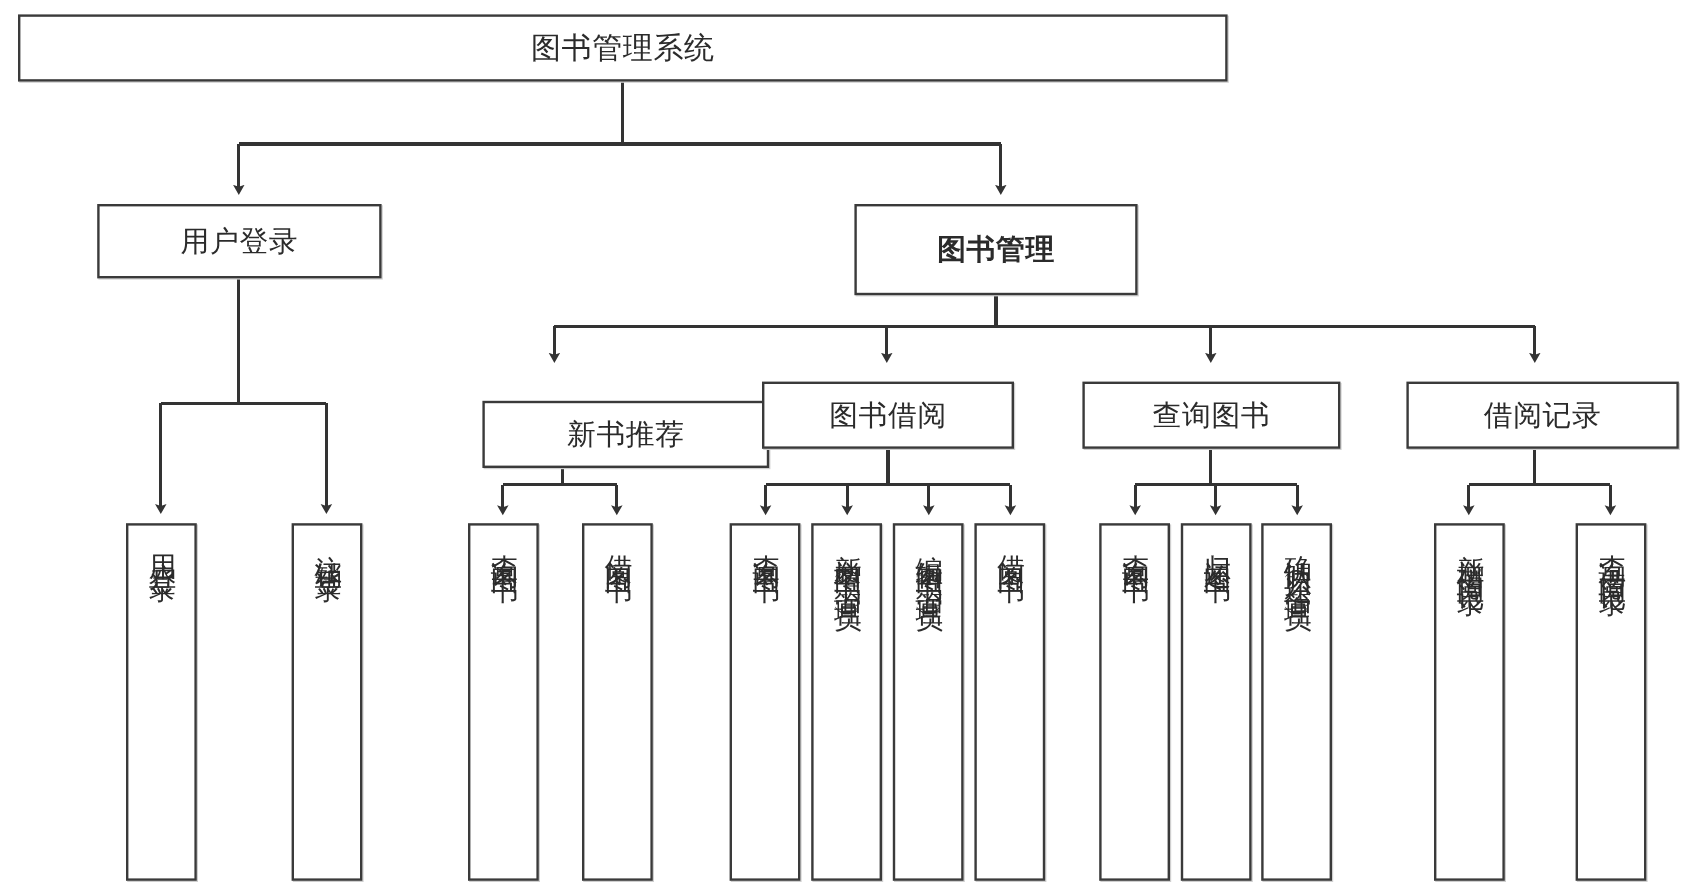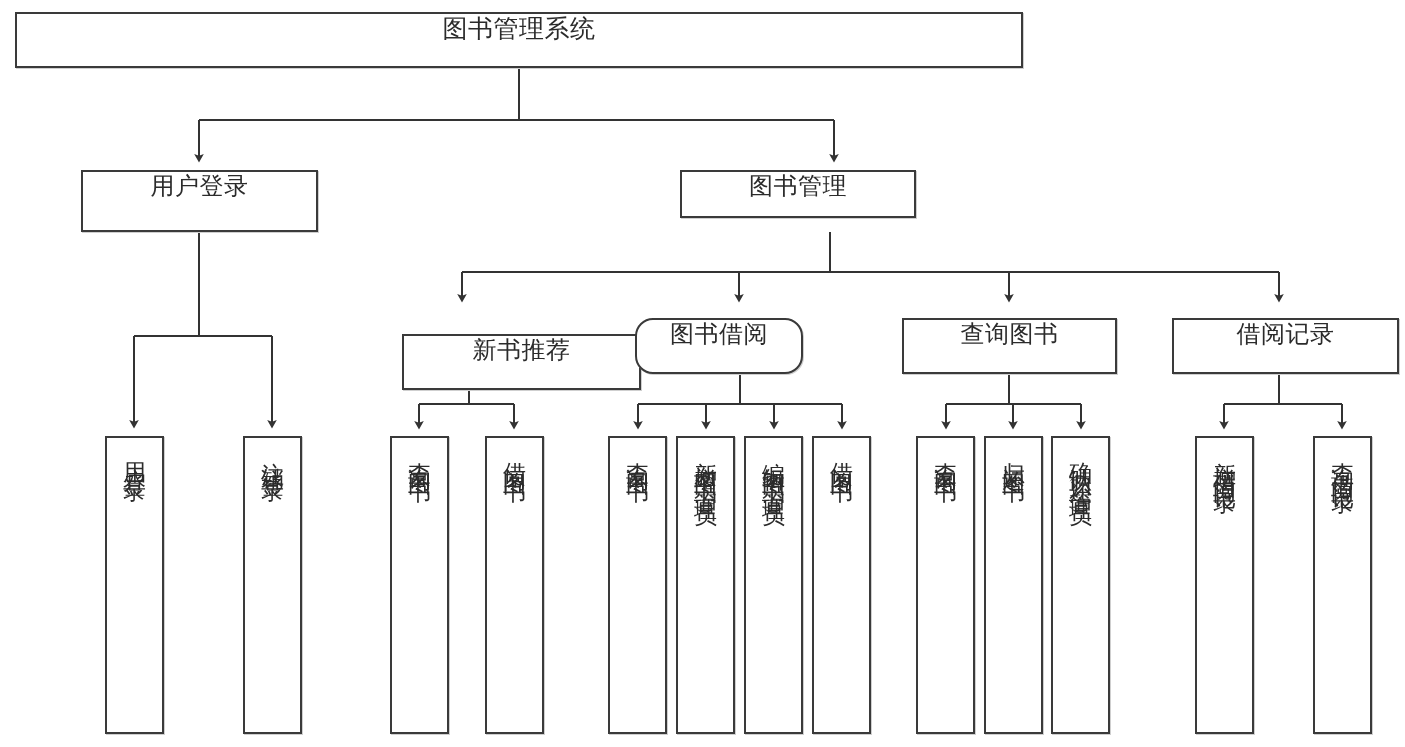--- a/index.html
+++ b/index.html
@@ -25,21 +25,21 @@
     width: 1405px;
     height: 747px;
     pointer-events: none;
   }
   .node {
     position: absolute;
     box-sizing: border-box;
     background: #ffffff;
     border: 2px solid #3a3a3a;
     display: flex;
-    align-items: flex-start;
+    align-items: center;
     justify-content: center;
     color: #2b2b2b;
     box-shadow: 1px 1px 0 #cfcfcf;
   }
   .node .label {
     display: block;
     text-align: center;
     line-height: 1.18;
     color: #2b2b2b;
   }
@@ -130,28 +130,28 @@
     </g>
   </svg>
 
   <div class="node horiz root" style="left:15px; top:12px; width:1008px; height:56px;">
     <span class="label">图书管理系统</span>
   </div>
 
   <div class="node horiz" style="left:81px; top:170px; width:237px; height:62px;">
     <span class="label">用户登录</span>
   </div>
-  <div class="node horiz" style="left:680px; top:170px; width:236px; height:48px;">
+  <div class="node horiz" style="left:712px; top:170px; width:236px; height:76px;font-weight:bold;">
     <span class="label">图书管理</span>
   </div>
 
   <div class="node horiz" style="left:362px; top:334px; width:239px; height:56px;margin-left:40px;">
     <span class="label">新书推荐</span>
   </div>
-  <div class="node horiz" style="left:635px; top:318px; width:168px; height:56px;border-radius:18px;">
+  <div class="node horiz" style="left:635px; top:318px; width:210px; height:56px;">
     <span class="label">图书借阅</span>
   </div>
   <div class="node horiz" style="left:902px; top:318px; width:215px; height:56px;">
     <span class="label">查询图书</span>
   </div>
   <div class="node horiz" style="left:1172px; top:318px; width:227px; height:56px;">
     <span class="label">借阅记录</span>
   </div>
 
   <div class="node vert" style="left:105px; top:436px; width:59px; height:298px;">

